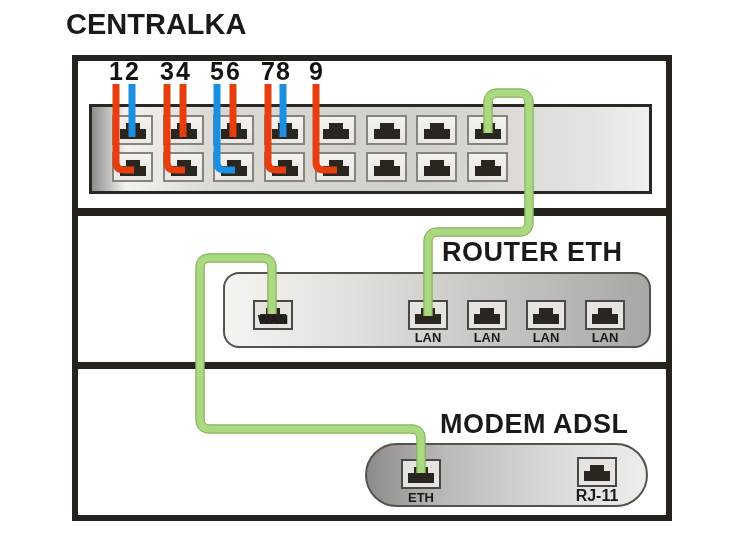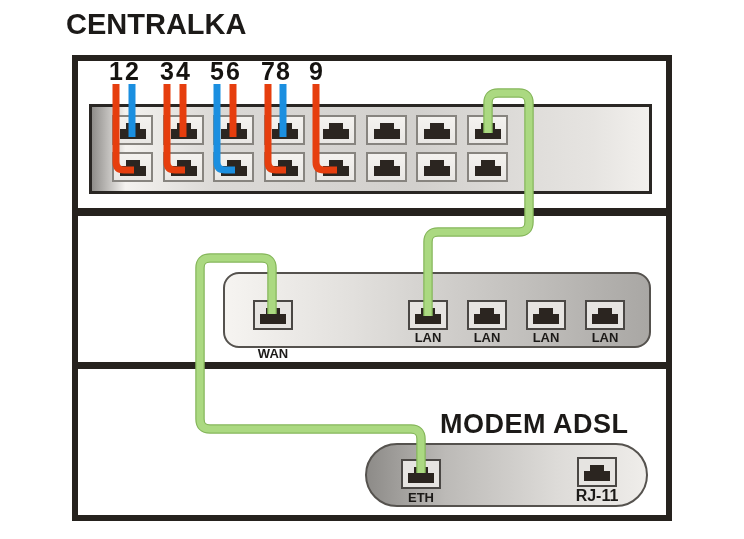--- a/index.html
+++ b/index.html
@@ -134,26 +134,27 @@
         <div class="jack"></div>
       </div>
       <div class="port" style="left: 416px; top: 152px; width: 41px; height: 30px;">
         <div class="jack"></div>
       </div>
       <div class="port" style="left: 467px; top: 152px; width: 41px; height: 30px;">
         <div class="jack"></div>
       </div>
     </div>
 
+  <span id="router-label" class="device-label">ROUTER ETH</span>
   <div id="router-body"></div>
   <div id="router-ports">
       <div class="port dark-rim" style="left: 253px; top: 300px; width: 40px; height: 30px;">
         <div class="jack"></div>
       </div>
-      <span class="port-label" style="left: 273px; top: 347px;">WAN</span>
+      <span class="port-label" style="left: 273px; top: 313px;">WAN</span>
       <div class="port dark-rim" style="left: 408px; top: 300px; width: 40px; height: 30px;">
         <div class="jack"></div>
       </div>
       <span class="port-label" style="left: 428px; top: 331px;">LAN</span>
       <div class="port dark-rim" style="left: 467px; top: 300px; width: 40px; height: 30px;">
         <div class="jack"></div>
       </div>
       <span class="port-label" style="left: 487px; top: 331px;">LAN</span>
       <div class="port dark-rim" style="left: 526px; top: 300px; width: 40px; height: 30px;">
         <div class="jack"></div>

